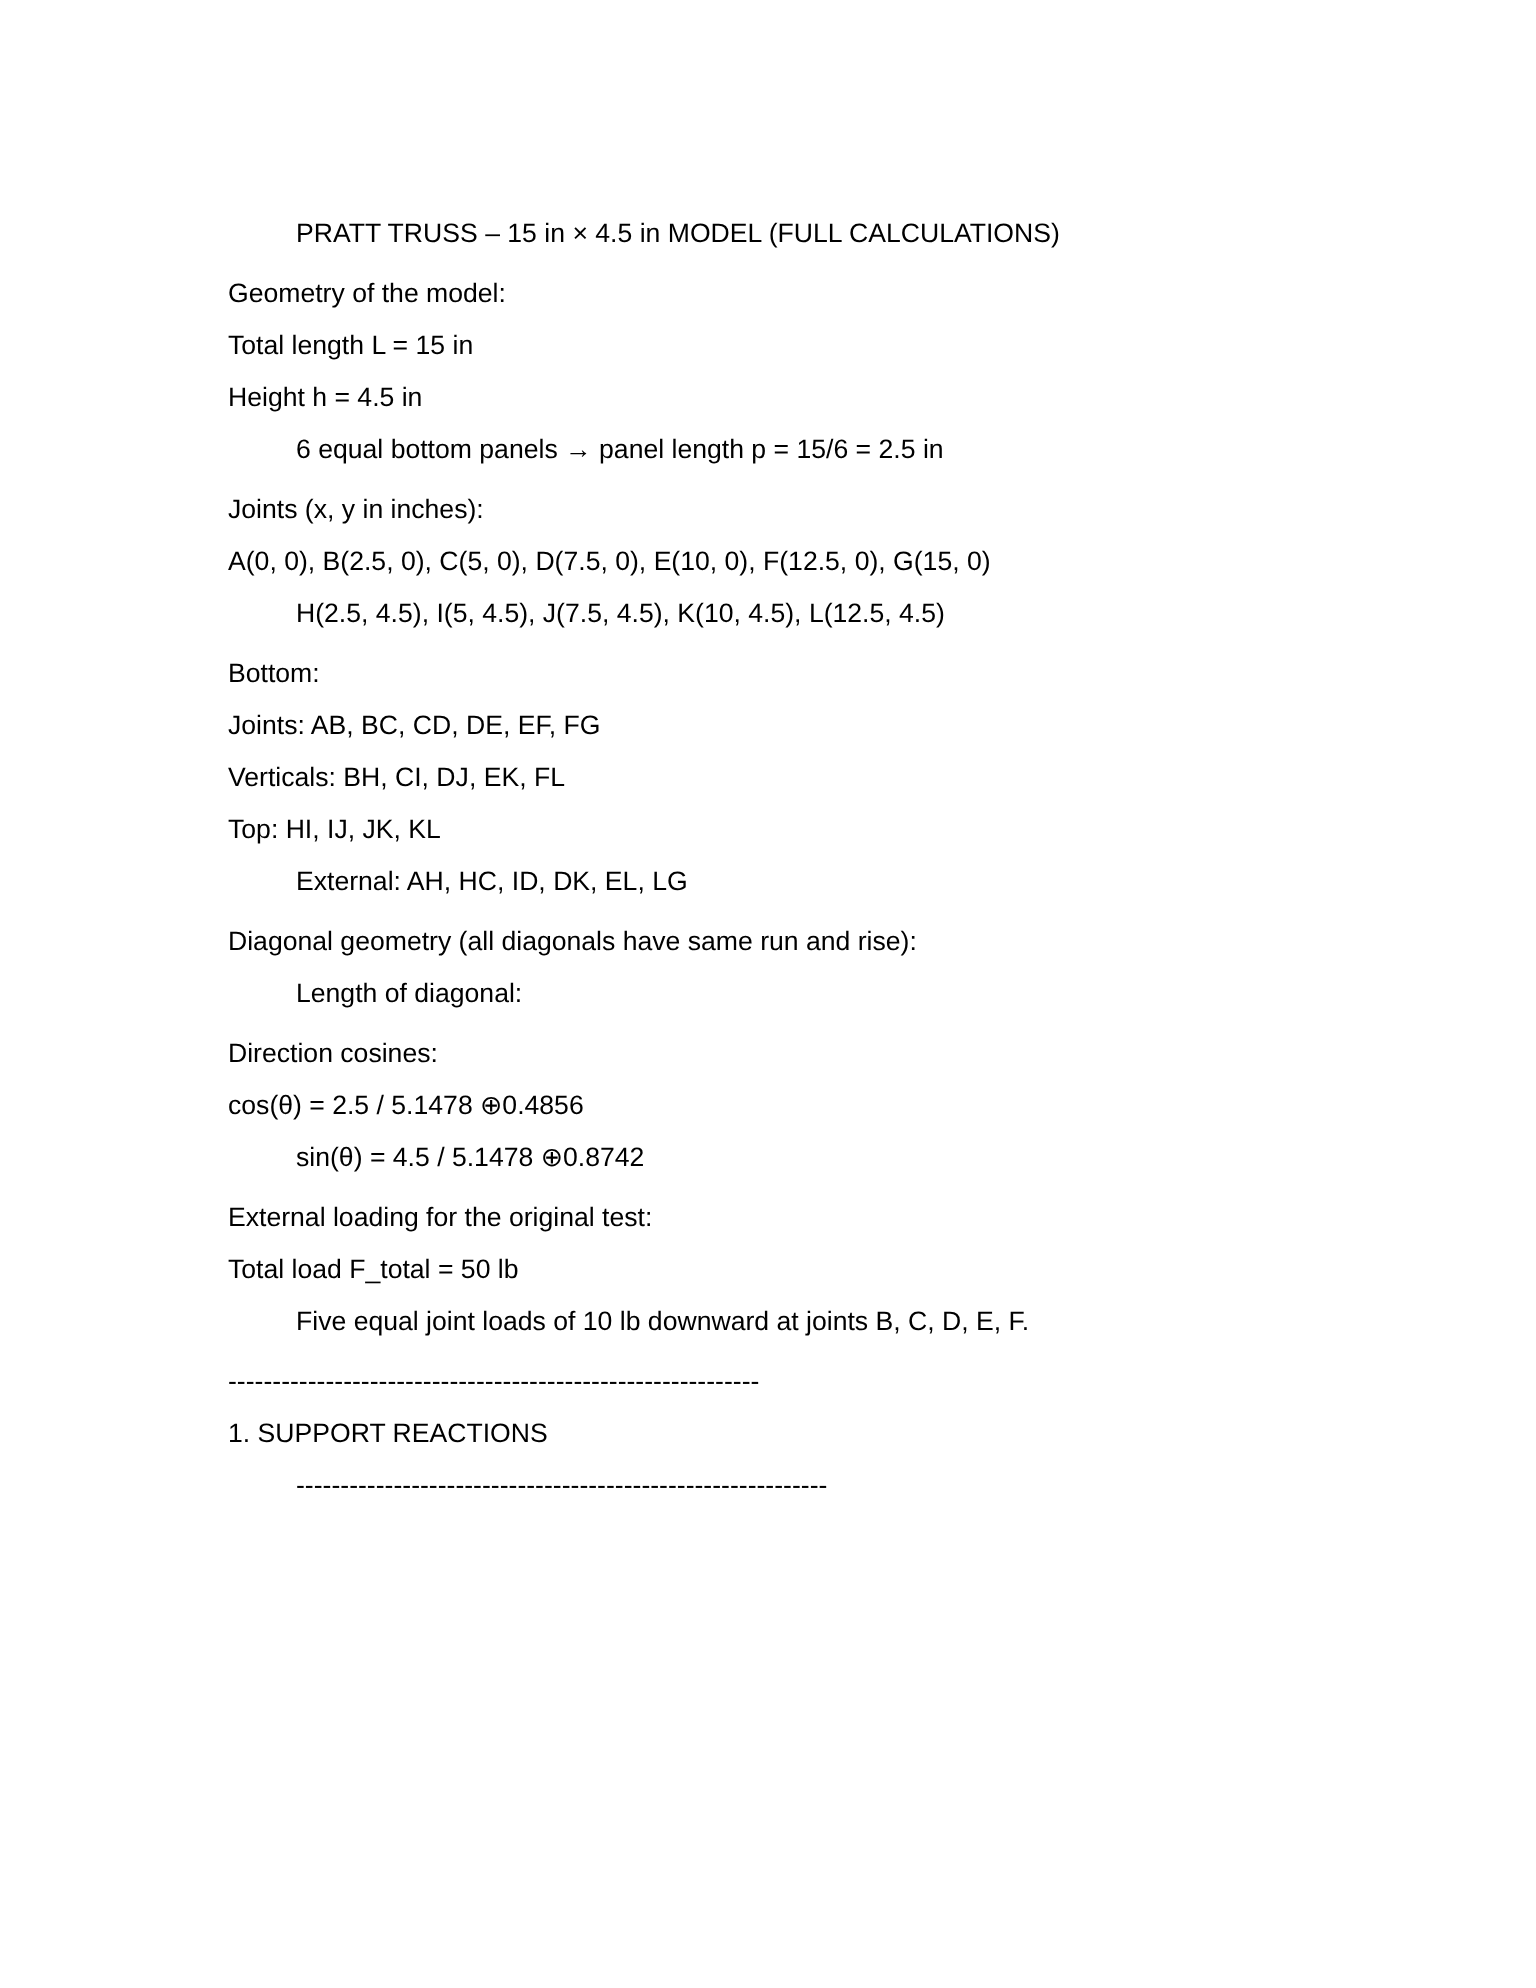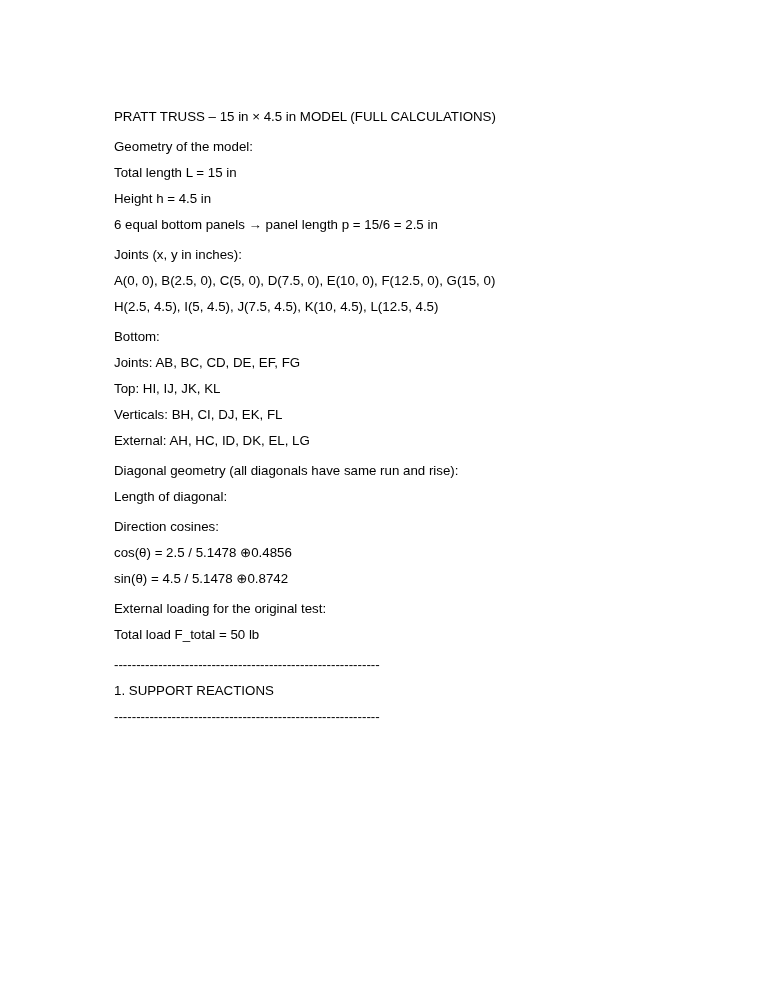--- a/index.html
+++ b/index.html
@@ -26,20 +26,21 @@
       line-height: 18px;
       height: 18px;
       margin: 0 0 8px 0;
       white-space: pre;
     }
     .group {
       margin-bottom: 12px;
     }
     .group .line:last-child {
       margin-bottom: 8px;
+      margin-left: 34px;
     }
     .dashes {
       letter-spacing: 0px;
       font-size: 13.3px;
     }
   </style>
 </head>
 <body>
 
 <div class="page">
@@ -57,39 +58,40 @@
 
   <div class="group">
     <div class="line">Joints (x, y in inches):</div>
     <div class="line">A(0, 0), B(2.5, 0), C(5, 0), D(7.5, 0), E(10, 0), F(12.5, 0), G(15, 0)</div>
     <div class="line">H(2.5, 4.5), I(5, 4.5), J(7.5, 4.5), K(10, 4.5), L(12.5, 4.5)</div>
   </div>
 
   <div class="group">
     <div class="line">Bottom:</div>
     <div class="line">Joints: AB, BC, CD, DE, EF, FG</div>
+    <div class="line">Verticals: BH, CI, DJ, EK, FL</div>
     <div class="line">Top: HI, IJ, JK, KL</div>
-    <div class="line">Verticals: BH, CI, DJ, EK, FL</div>
     <div class="line">External: AH, HC, ID, DK, EL, LG</div>
   </div>
 
   <div class="group">
     <div class="line">Diagonal geometry (all diagonals have same run and rise):</div>
     <div class="line">Length of diagonal:</div>
   </div>
 
   <div class="group">
     <div class="line">Direction cosines:</div>
     <div class="line">cos(θ) = 2.5 / 5.1478 ⊕0.4856</div>
     <div class="line">sin(θ) = 4.5 / 5.1478 ⊕0.8742</div>
   </div>
 
   <div class="group">
     <div class="line">External loading for the original test:</div>
     <div class="line">Total load F_total = 50 lb</div>
+    <div class="line">Five equal joint loads of 10 lb downward at joints B, C, D, E, F.</div>
   </div>
 
   <div class="group">
     <div class="line dashes">------------------------------------------------------------</div>
     <div class="line">1. SUPPORT REACTIONS</div>
     <div class="line dashes">------------------------------------------------------------</div>
   </div>
 
 </div>
 

